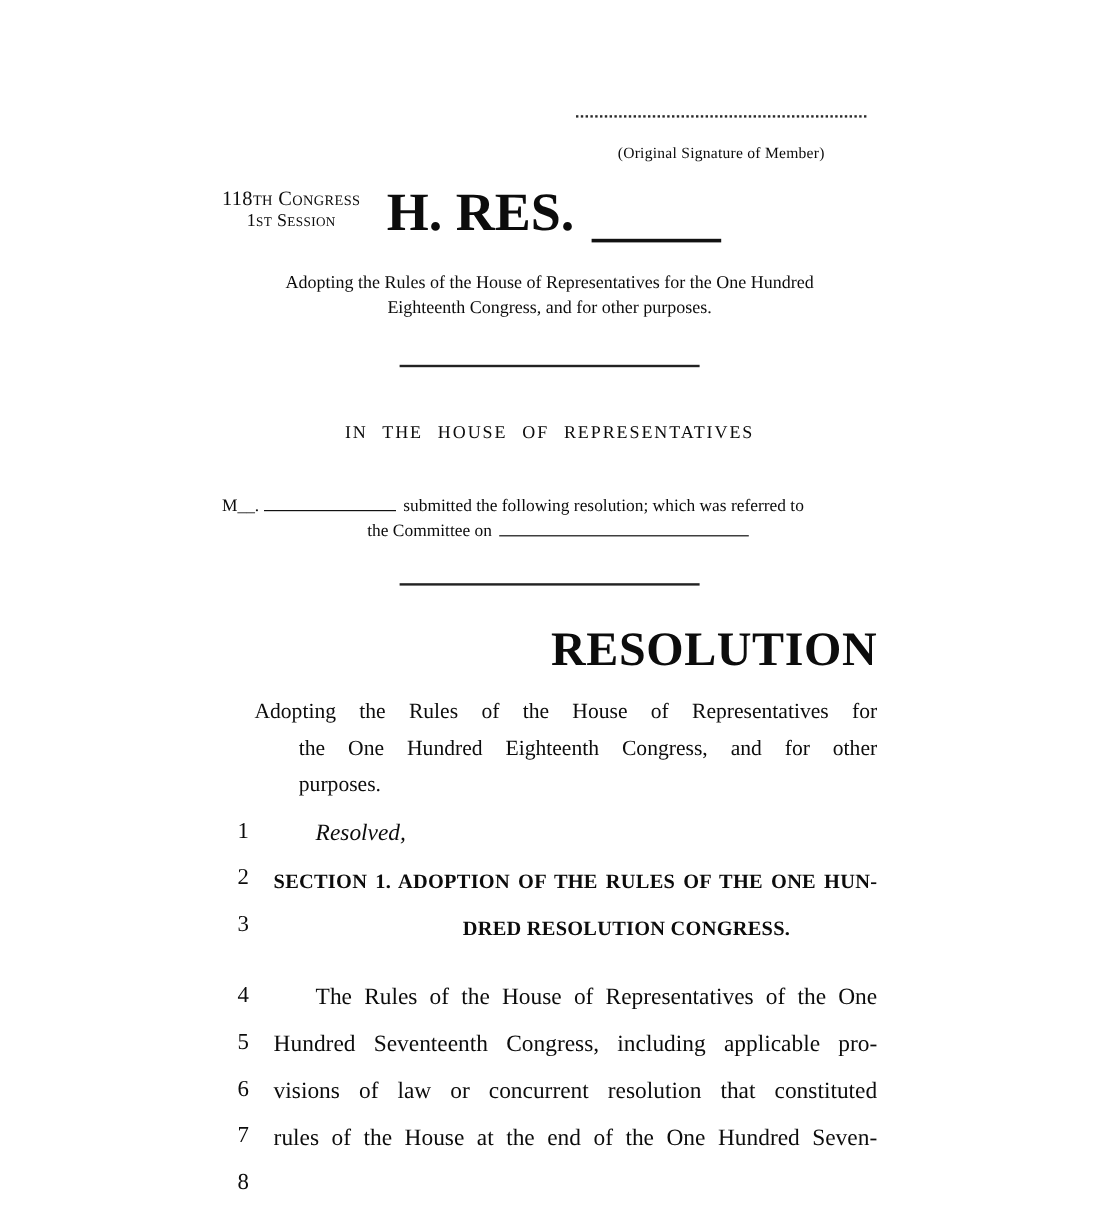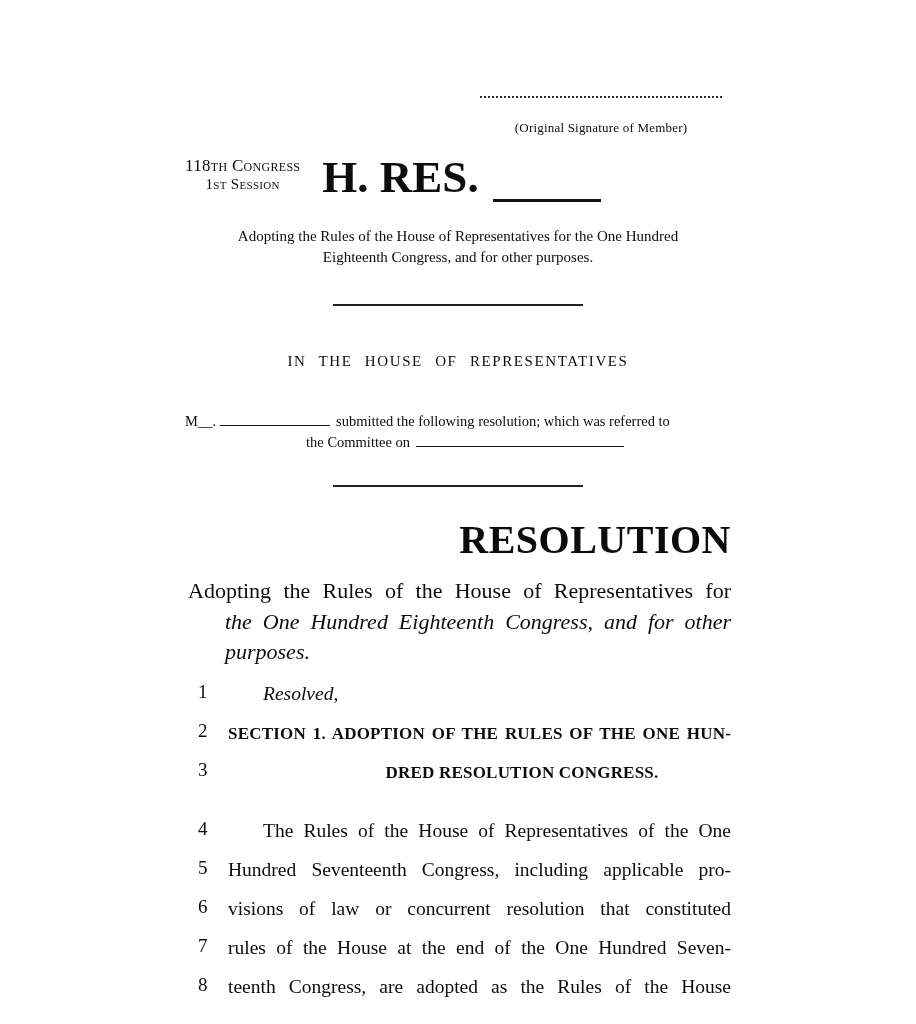--- a/index.html
+++ b/index.html
@@ -42,24 +42,24 @@
   .submit-line1 { white-space: nowrap; }
   .submit-line2 { text-align: center; padding-left: 14px; }
   .blank { display: inline-block; border-bottom: 1.5px solid #111; height: 1em; vertical-align: baseline; }
   .sponsor-blank { width: 110px; margin: 0 6px 0 4px; }
   .committee-blank { width: 208px; margin-left: 6px; }
 
   
   .res-heading { margin-top: 29px; text-align: right; font-size: 40px; font-weight: bold; letter-spacing: .5px; }
 
   
-  .preamble { margin-top: 13px; font-size: 22px; }
+  .preamble { margin-top: 13px; font-size: 18px; margin-left: 24px; }
   .pre-line { line-height: 30.5px; }
   .pre-line.first { margin-left: 3px; }
-  .pre-line.hang { margin-left: 40px; font-style: italic; }
+  .pre-line.hang { margin-left: 40px; }
   .just { text-align: justify; text-align-last: justify; }
 
   
   .bill-body { margin-top: 13px; font-size: 19.5px; }
   .bill-line { position: relative; height: 39px; }
   .line-num { position: absolute; left: 13px; top: 0; font-size: 19px; }
   .line-text { display: block; margin-left: 43px; line-height: 26px; }
   .resolved { font-style: italic; text-indent: 35px; }
   .sec-head { font-weight: bold; font-size: 17px; letter-spacing: .2px; line-height: 27px; }
   .sec-head-cont { text-align: center; text-align-last: center; padding-left: 85px; }
@@ -143,18 +143,17 @@
         <span class="line-text just">visions of law or concurrent resolution that constituted</span>
       </div>
 
       <div class="bill-line">
         <span class="line-num">7</span>
         <span class="line-text just">rules of the House at the end of the One Hundred Seven-</span>
       </div>
 
       <div class="bill-line">
         <span class="line-num">8</span>
-        <span class="line-text just">teenth Congress, are adopted as the Rules of the House</span>
       </div>
 
     </div>
   </div>
 </div>
 
 </body></html>

